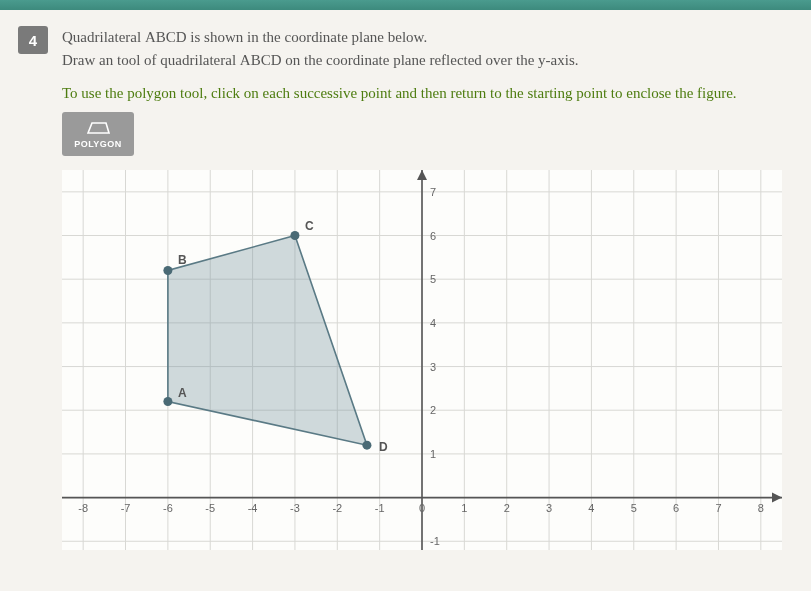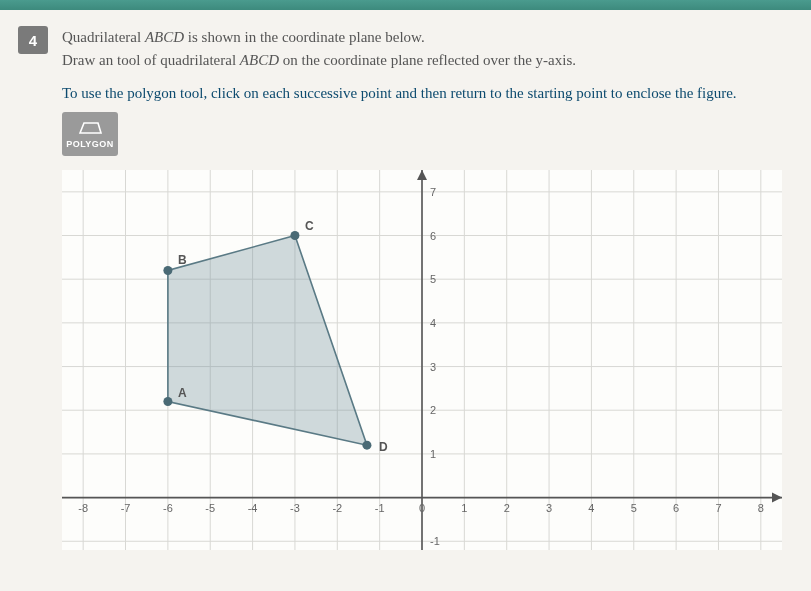--- a/index.html
+++ b/index.html
@@ -42,30 +42,30 @@
     font-size: 15px;
     border-radius: 3px;
     flex-shrink: 0;
   }
   .qtext {
     color: #555;
     font-size: 15px;
     line-height: 1.5;
   }
   .instr {
-    color: #0c4a6e;
+    color: #4d7c0f;
     font-size: 15px;
     margin: 14px 0 10px 44px;
   }
-  .mathit { font-family: Georgia, serif; font-style: italic; }
+  .mathit { font-family: Georgia, serif; }
   .tool-btn {
     margin-left: 44px;
     background: #9a9a9a;
     color: #fff;
-    width: 56px;
+    width: 72px;
     height: 44px;
     display: flex;
     flex-direction: column;
     align-items: center;
     justify-content: center;
     border-radius: 3px;
     font-family: Arial, sans-serif;
     font-size: 9px;
     font-weight: bold;
     letter-spacing: 0.5px;

